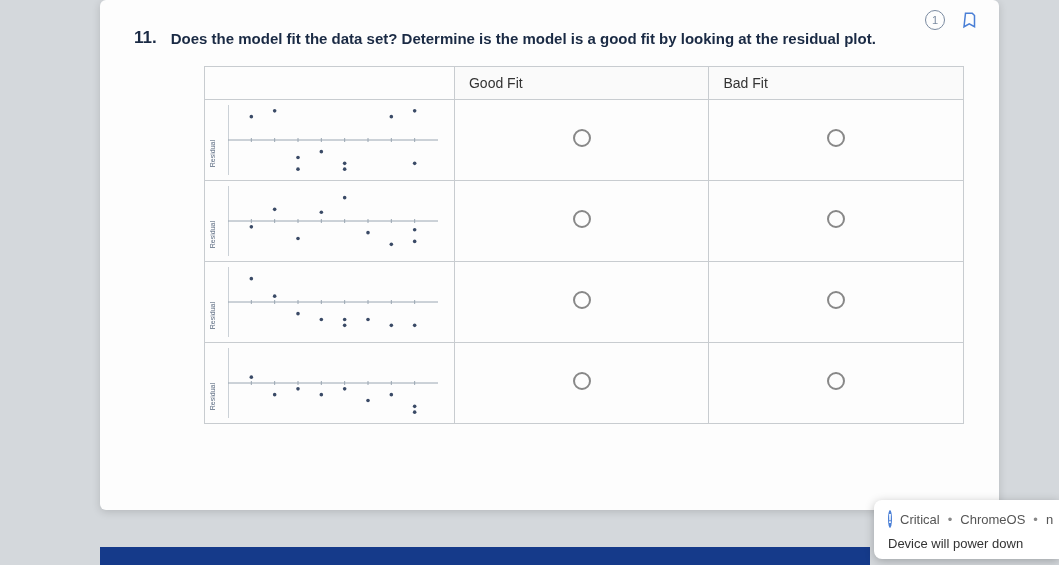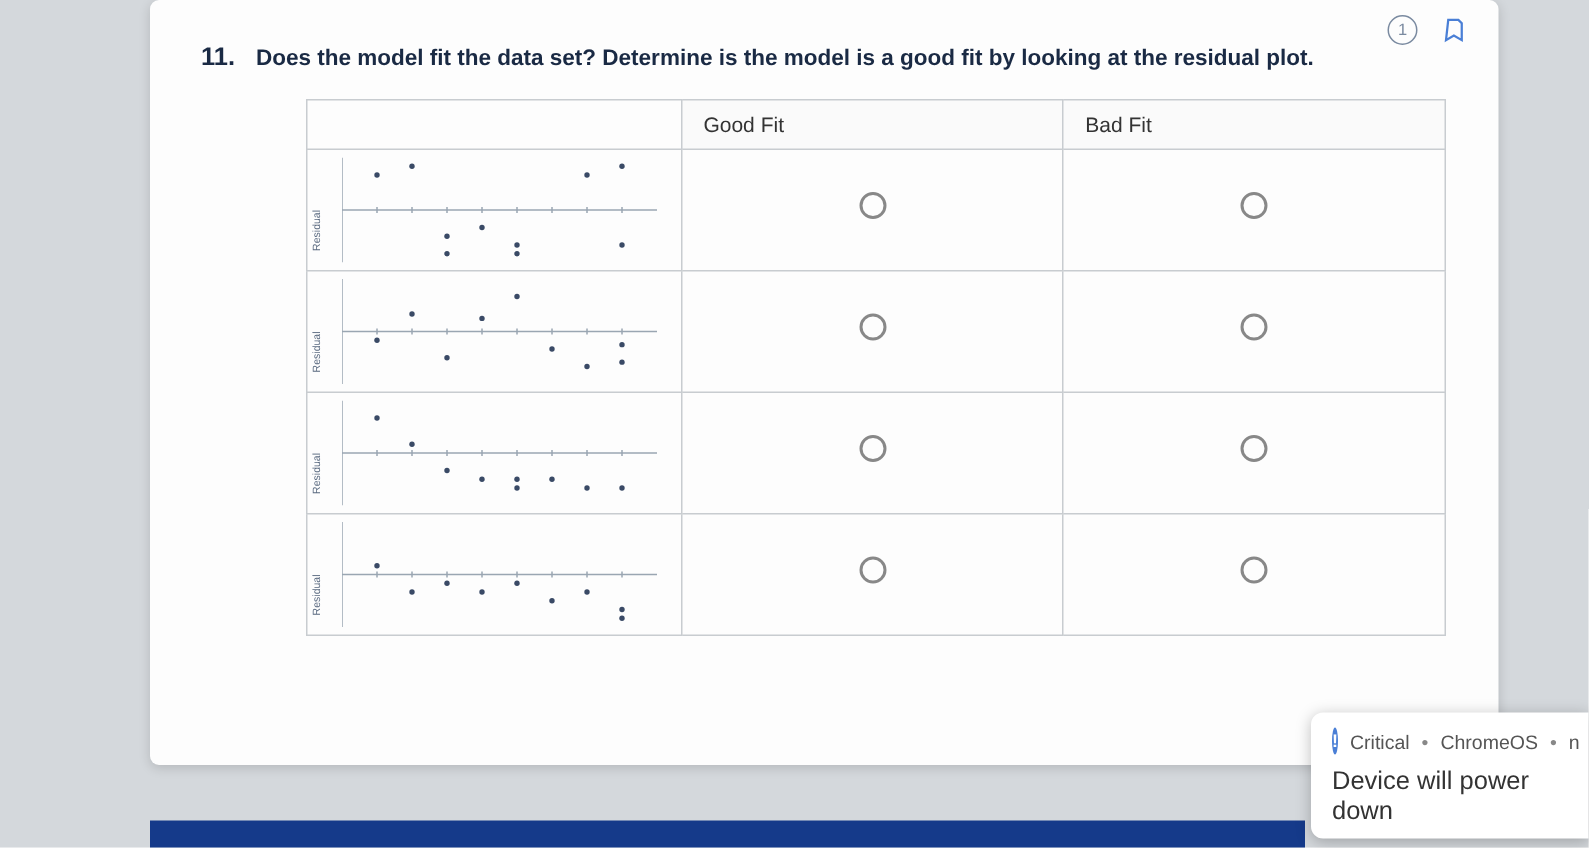--- a/index.html
+++ b/index.html
@@ -105,21 +105,21 @@
     font-size: 13px;
   }
   .notif-row1 { display: flex; align-items: center; gap: 8px; color: #555; }
   .notif-row1 .dot { color: #888; }
   .notif-icon {
     width: 18px; height: 18px; border-radius: 50%;
     background: #4a7fd6;
     display:flex; align-items:center; justify-content:center;
     color:#fff; font-size:12px; font-weight:700;
   }
-  .notif-row2 { margin-top: 8px; color: #333; font-size: 17px; }
+  .notif-row2 { margin-top: 8px; color: #333; font-size: 13px; }
   .bottom-bar {
     position: absolute;
     left: 100px;
     bottom: 0;
     height: 18px;
     width: 770px;
     background: #153a8a;
   }
 </style>
 </head>

